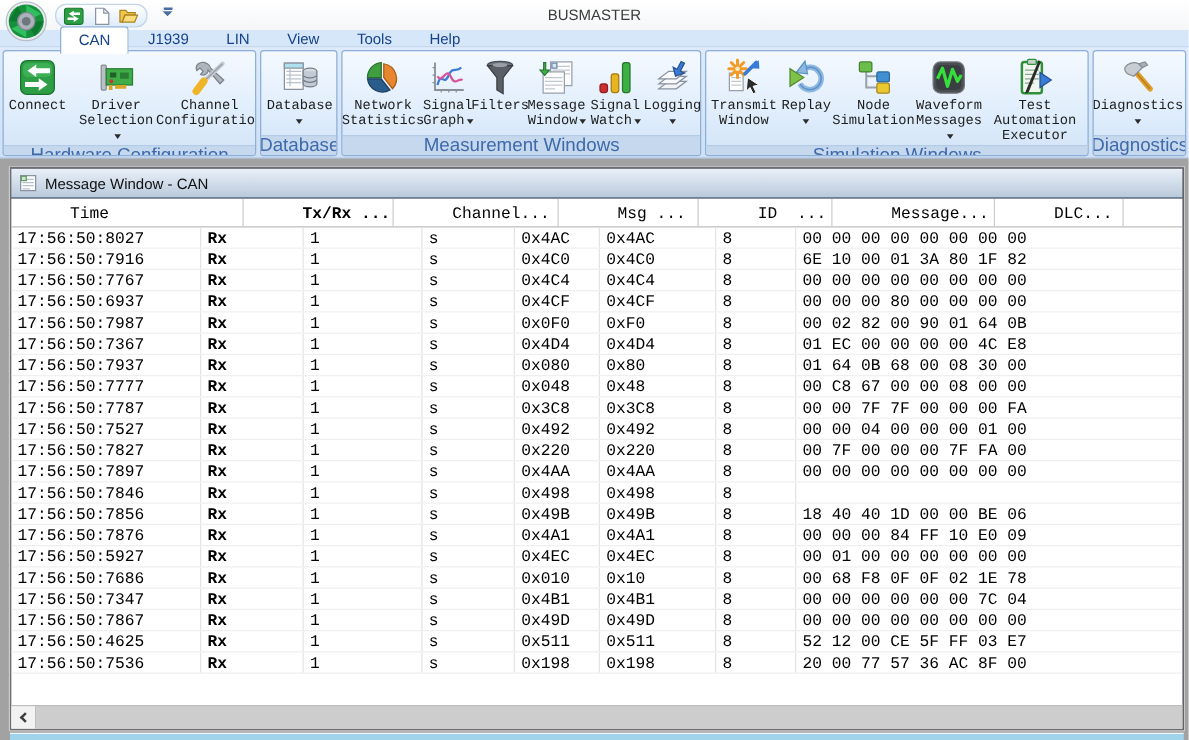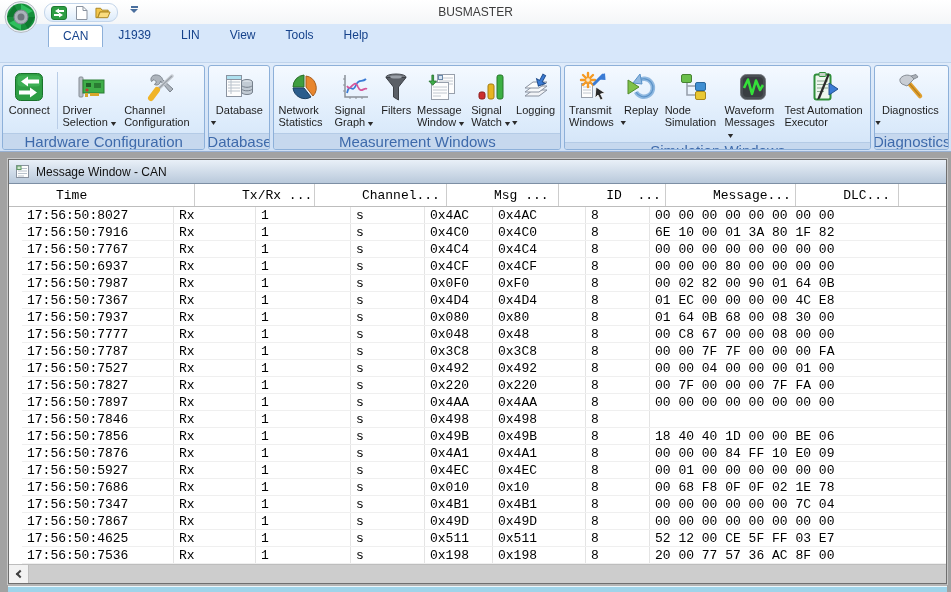--- a/index.html
+++ b/index.html
@@ -16,61 +16,61 @@
     border:1px solid #c3d5ea; border-radius:9px; background:linear-gradient(#ffffff,#dcebfb);
     padding:0 6px; gap:6px; }
   .qat .qbtn { width:16px; height:14px; display:flex; align-items:center; justify-content:center; cursor:pointer; }
   .qat-caret { position:absolute; left:128px; top:6px; width:12px; height:12px; cursor:pointer;
     display:flex; flex-direction:column; align-items:center; gap:1px; }
   .qat-caret .bar { width:7px; height:2px; background:#4a6f9e; }
   .qat-caret .tri { width:0; height:0; border-left:4px solid transparent; border-right:4px solid transparent;
     border-top:4px solid #4a6f9e; }
 
   
-  .tabstrip { height:39px; background:#d7e7fa; display:flex; align-items:flex-start; padding-left:48px;
+  .tabstrip { height:14px; background:#d7e7fa; display:flex; align-items:center; padding-left:48px;
     border-bottom:1px solid #c0d4ec; }
   .tab { padding:3px 14px 4px 14px; font-size:12px; color:var(--tab-text); cursor:pointer;
     border:1px solid transparent; border-bottom:none; border-radius:3px 3px 0 0; }
   .tab.active { background:#ffffff; border-color:#8db0d9; position:relative; top:1px; }
 
   
   .ribbon { height:89px; background:linear-gradient(#dfebfa,#cfe0f5); border-bottom:1px solid #97b0d2;
     display:flex; gap:3px; padding:2px 2px 1px 2px; }
   .rgroup { border:1px solid #8db0d9; border-radius:3px; display:flex; flex-direction:column;
     background:linear-gradient(#f4f9ff,#dcebfb 70%,#d3e4f7); overflow:hidden; }
   .rbody { flex:1; display:flex; align-items:stretch; padding:2px 2px 0 2px; }
   .rlabelbar { height:16px; background:#c6d8ee; color:var(--group-label); font-size:15px;
     display:flex; align-items:center; justify-content:center; border-top:1px solid #b4cbe6; }
   .rbtn { display:flex; flex-direction:column; align-items:center; padding:2px 2px 0 2px;
     border-radius:3px; cursor:pointer; }
   .ricon { height:34px; display:flex; align-items:center; justify-content:center; }
-  .rtext { font-size:11px; color:#1e1e1e; text-align:left; line-height:12px; }
+  .rtext { font-size:11px; color:#1e1e1e; text-align:center; line-height:12px;font-family:Liberation Mono, monospace; }
   .da { display:inline-block; font-size:7px; color:#2b2b2b; margin-left:2px; transform:scaleX(1.3); }
   .dd-below .rtext .da { display:block; margin:1px auto 0 auto; }
   .vsep { width:1px; background:#b9cde7; margin:4px 3px; }
 
   
   .mdi { flex:1; background:#a2a2a2; padding:7px 4px 0 8px; display:flex; flex-direction:column; }
   .msgwin { flex:1; border:1px solid #6f6f6f; background:#0f172a; display:flex; flex-direction:column;
     box-shadow:0 0 0 1px #c8c8c8; }
   .wintitle { height:24px; background:linear-gradient(var(--win-title-from),var(--win-title-to));
     border-bottom:1px solid #7d8fa4; display:flex; align-items:center; padding-left:6px; gap:6px; }
   .wintitle .txt { font-size:12px; color:#111; }
 
   
   .grid { flex:1; display:flex; flex-direction:column; background:#fff;
     font-family:"Liberation Mono","DejaVu Sans Mono",monospace; font-size:13px; color:#000; overflow:hidden; }
   .thead { display:flex; height:23px; border-bottom:1px solid #bdbdbd; }
   .th { display:flex; align-items:center; padding-left:5px; border-right:1px solid #cdcdcd;
     white-space:pre; overflow:hidden; cursor:pointer;margin-left:42px; }
-  .tbody { flex:1; overflow:hidden;padding-left:13px; }
+  .tbody { flex:1; overflow:hidden; }
   .trow { display:flex; height:17px; border-bottom:1px solid #efefef; cursor:default; }
   .td { display:flex; align-items:center; padding-left:5px; border-right:1px solid #e4e4e4;
     white-space:pre; overflow:hidden; }
-  .c0{width:152px;} .c1{width:82px;} .c2{width:95px;} .c3{width:74px;}
+  .c0{width:152px;} .c1{width:82px;font-weight:bold;} .c2{width:95px;} .c3{width:74px;}
   .c4{width:68px;} .c5{width:93px;} .c6{width:64px;} .c7{flex:1; border-right:none;}
 
   
   .hscroll { height:19px; border-top:1px solid #bdbdbd; background:#cdcdcd; display:flex; }
   .sbtn { width:20px; height:100%; background:#f2f2f2; border-right:1px solid #bdbdbd;
     display:flex; align-items:center; justify-content:center; cursor:pointer; }
   .chev-left { width:6px; height:6px; border-left:2px solid #3f3f3f; border-bottom:2px solid #3f3f3f;
     transform:rotate(45deg); margin-left:3px; }
   .strack { flex:1; cursor:pointer; }
 
@@ -278,21 +278,21 @@
               <path d="M6 16 H14 M6 19 H14 M6 22 H14" stroke="#c2c8d0"></path>
               <g stroke="#f59a23" stroke-width="2.4" stroke-linecap="round">
                 <path d="M11 2 V16 M4 9 H18 M6 4 L16 14 M16 4 L6 14"></path>
               </g>
               <circle cx="11" cy="9" r="2.4" fill="#fde8c6" stroke="#f59a23"></circle>
               <path d="M17 13 L26 4" stroke="#3a7bd5" stroke-width="3" stroke-linecap="round"></path>
               <path d="M28 2 L28.5 9 L21.5 8.5 Z" fill="#3a7bd5" transform="rotate(0)"></path>
               <path d="M19 16 L28 22 L23.5 23 L26 28 L23.5 29 L21 24 L18 27 Z" fill="#2b2b2b" stroke="#fff" stroke-width="0.8"></path>
             </svg>
           </span>
-          <span class="rtext"><span>Transmit Windows</span></span>
+          <span class="rtext"><span>Transmit Window</span></span>
         </div>
         <div class="rbtn dd-below" style="width:46px">
           <span class="ricon">
             <svg width="32" height="32" viewBox="0 0 32 32">
               <path d="M13 10 A9 9 0 1 1 11 21" fill="none" stroke="#8fb8e0" stroke-width="4.5"></path>
               <path d="M13 10 A9 9 0 1 1 11 21" fill="none" stroke="#5a92c8" stroke-width="1.2"></path>
               <path d="M15 3 L8 12 L17 13 Z" fill="#8fb8e0" stroke="#5a92c8"></path>
               <path d="M3 9 L3 23 L14 16 Z" fill="#7fc24a" stroke="#528a2c"></path>
             </svg>
           </span>

